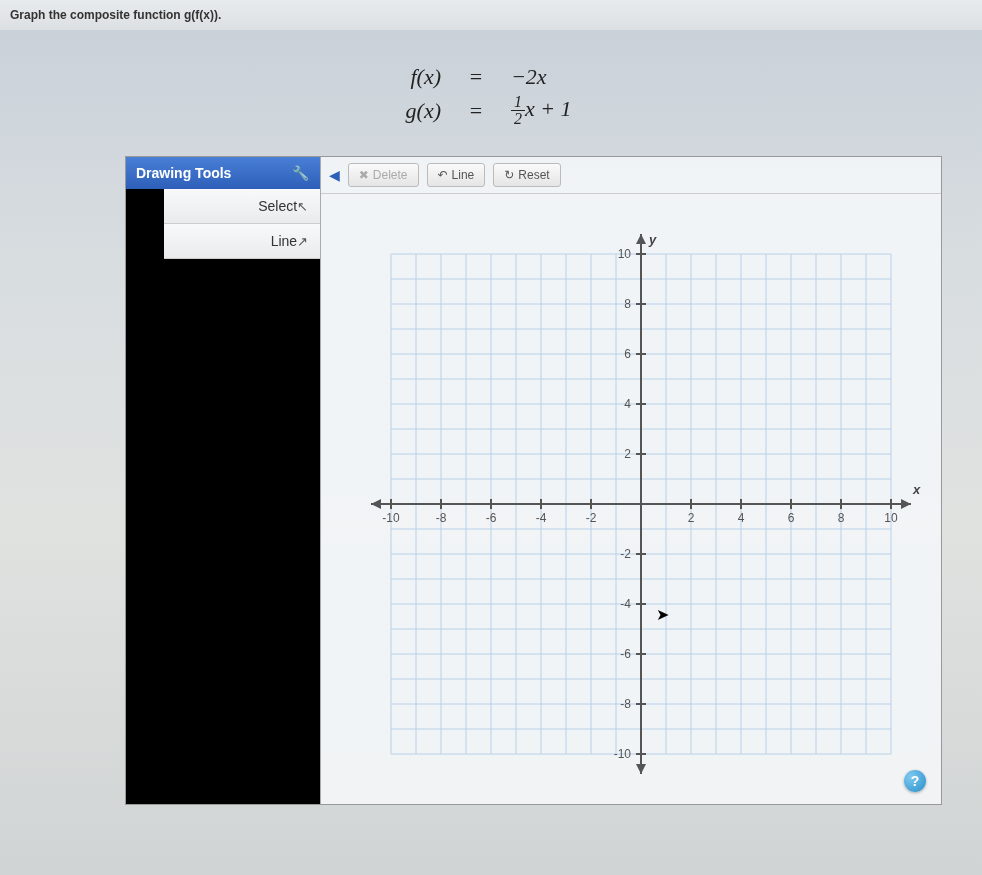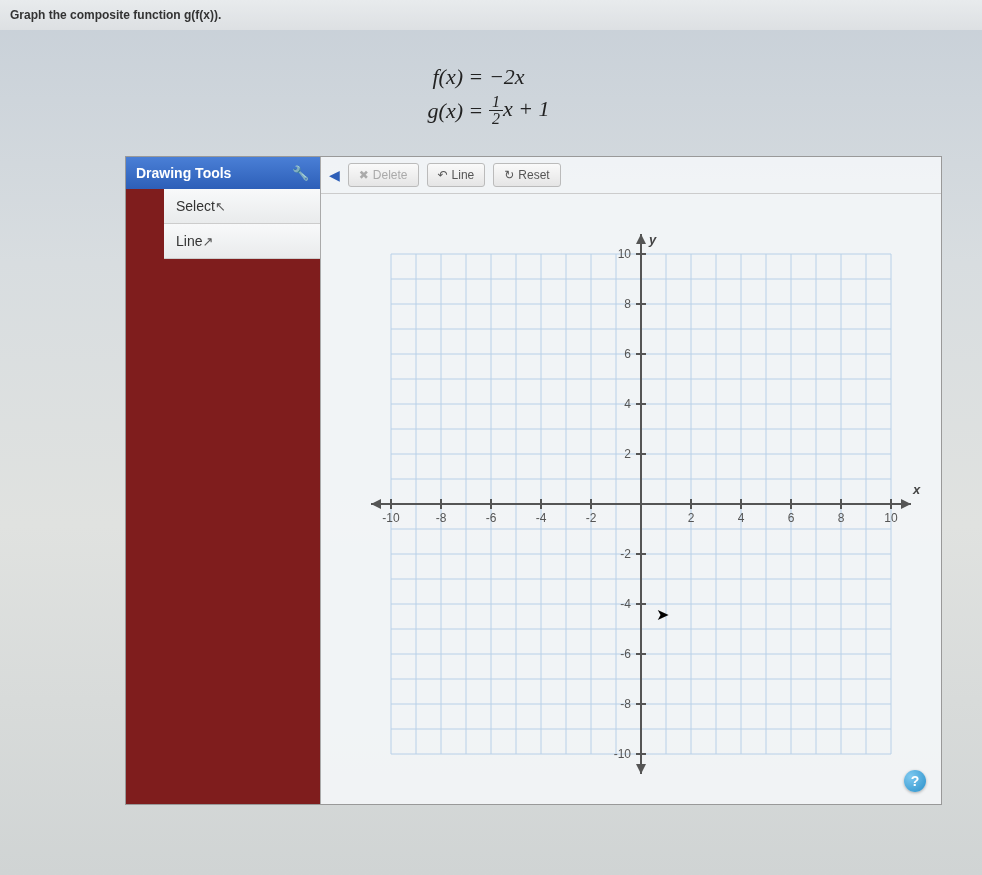--- a/index.html
+++ b/index.html
@@ -18,56 +18,56 @@
   color: #333;
   font-weight: bold;
 }
 .equations {
   text-align: center;
   padding: 30px 0 25px 0;
   font-family: 'Times New Roman', serif;
   font-size: 22px;
   color: #222;
 }
-.eq-row { display: flex; justify-content: center; align-items: center; gap: 3px; margin: 4px 0;}
+.eq-row { display: flex; justify-content: center; align-items: center; gap: 25px; margin: 4px 0;}
 .eq-left { min-width: 50px; text-align: right; font-style: italic;}
 .eq-eq { min-width: 20px; }
 .eq-right { min-width: 80px; text-align: left; font-style: italic;}
 .frac { display: inline-block; vertical-align: middle; text-align: center; font-size: 16px; line-height: 1;}
 .frac .num { border-bottom: 1px solid #222; display: block; padding: 0 3px;}
 .frac .den { display: block; padding: 0 3px;}
 
 .editor {
   margin: 0 40px 0 125px;
   border: 1px solid #999;
   background: rgba(240,243,246,0.85);
   position: relative;
 }
 .editor-top {
   display: flex;
   align-items: stretch;
 }
 .tools-panel {
   width: 222px;
   border-right: 1px solid #aaa;
-  background: #7f1d1d;
+  background: #000000;
 }
 .tools-header {
   background: linear-gradient(180deg, #4a7fd6 0%, #2d5fb8 100%);
   color: #fff;
   font-weight: bold;
   font-size: 14px;
   padding: 8px 10px;
   display: flex;
   justify-content: space-between;
   align-items: center;
 }
 .tool-row {
   display: flex;
-  justify-content: flex-start;
+  justify-content: flex-end;
   align-items: center;
   padding: 9px 12px;
   border-bottom: 1px solid #ccc;
   background: linear-gradient(180deg, #f8f9fa 0%, #e9ebec 100%);
   font-size: 14px;
   color: #333;
   cursor: pointer;
   margin-left: 38px;
 }
 .tool-icon { color: #555; font-size: 13px; }

